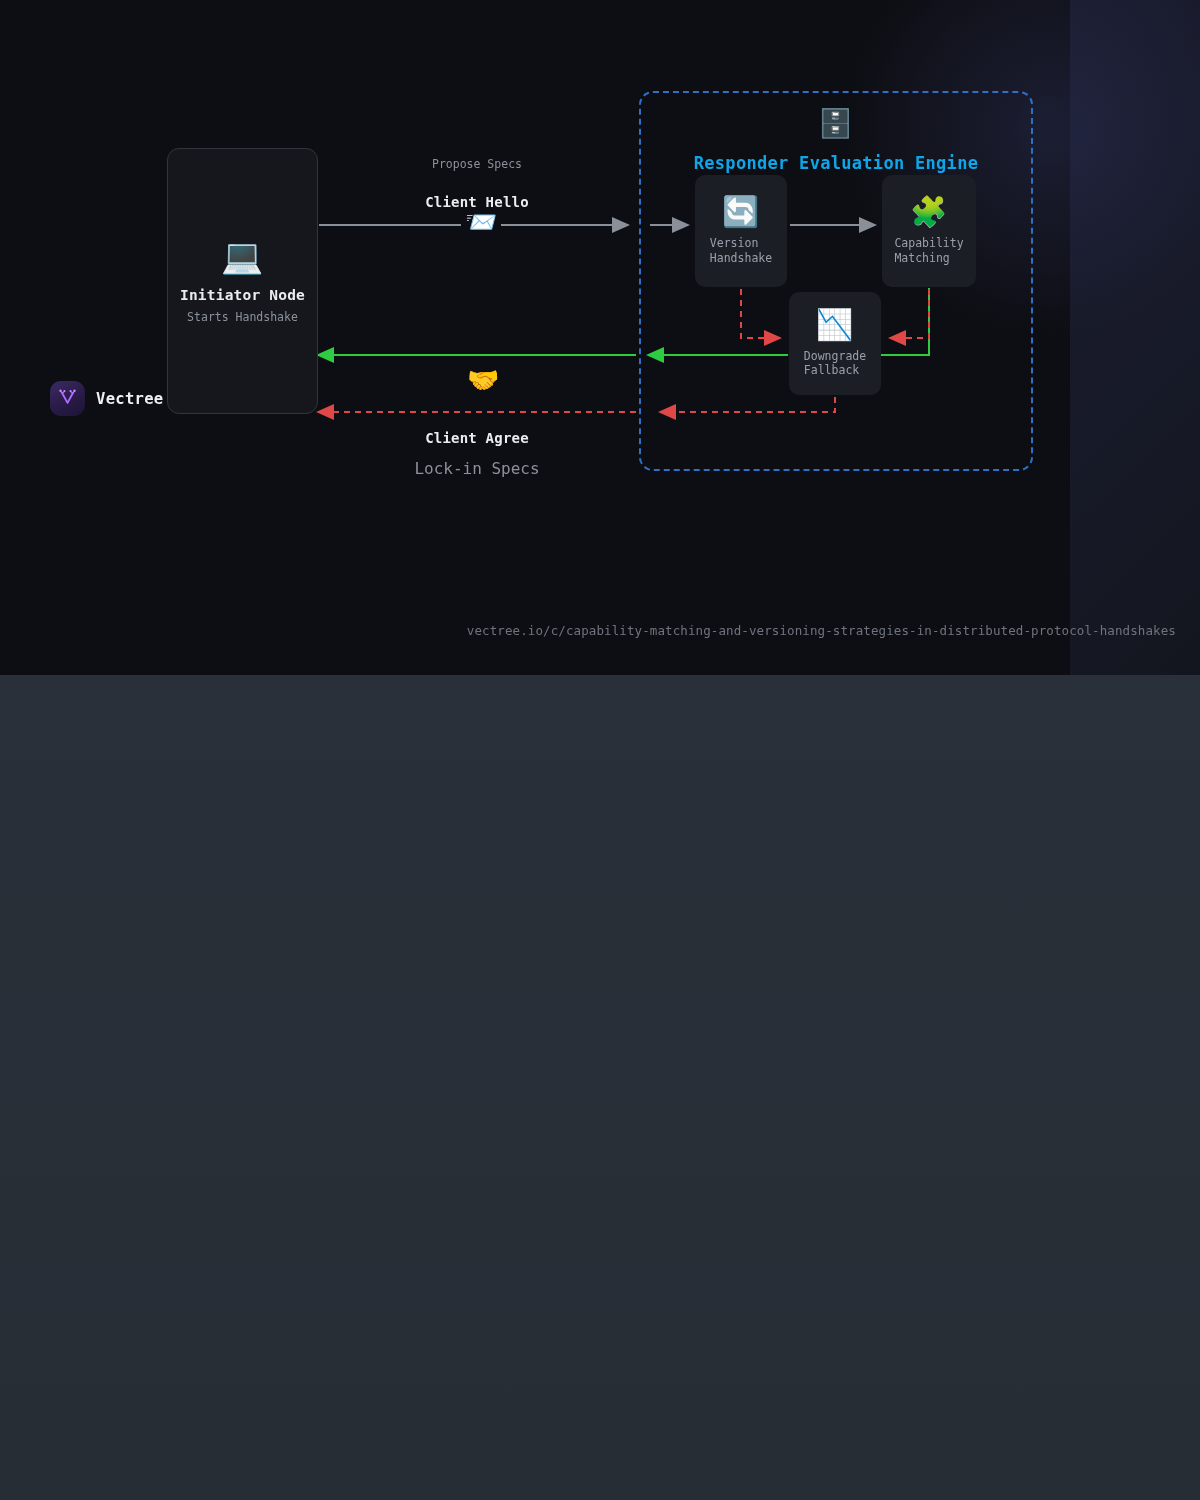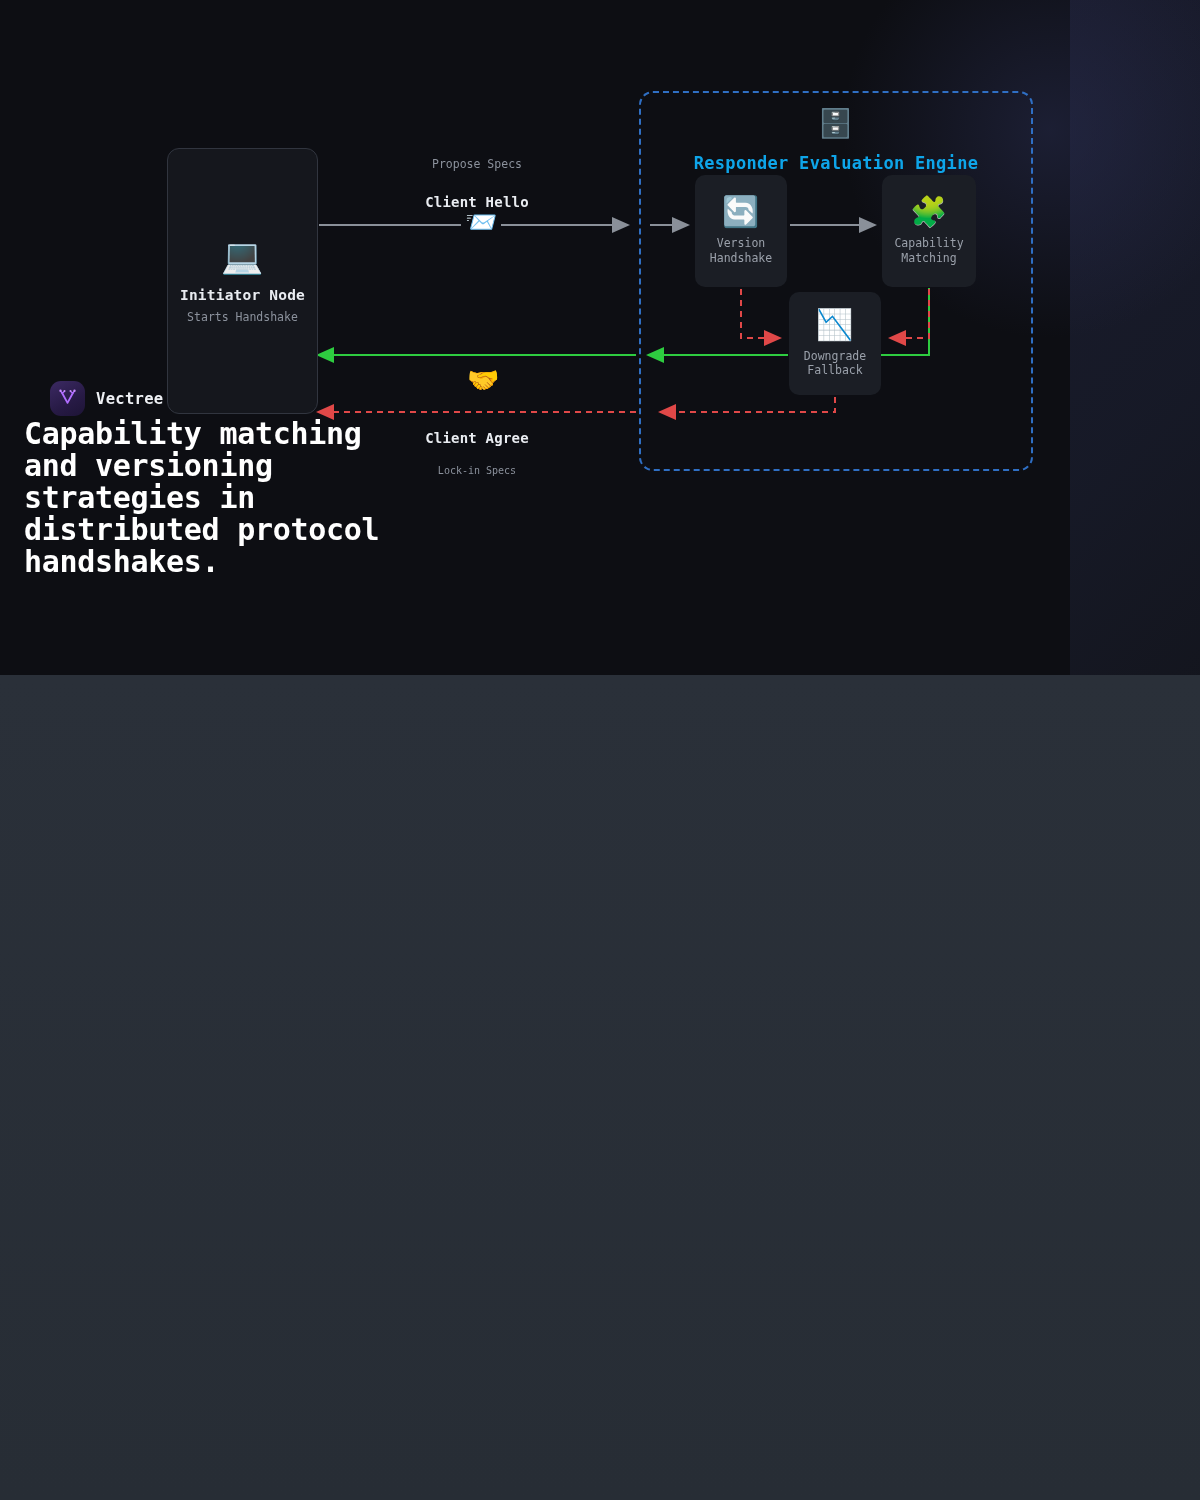--- a/index.html
+++ b/index.html
@@ -107,33 +107,33 @@
     background: #1b1e25;
     display: flex;
     flex-direction: column;
     align-items: center;
     justify-content: center;
     z-index: 3;
   }
   .enode .emoji { font-size: 30px; line-height: 1; margin-bottom: 9px;
                   font-family: "DejaVu Sans", sans-serif; }
   .enode .lbl {
-    font-size: 11.5px; color: #9aa0aa; line-height: 1.25; text-align: center;
+    font-size: 11.5px; color: #9aa0aa; line-height: 1.25; text-align: left;
   }
 
   #node-version    { left: 695px; top: 175px; width: 92px;  height: 112px; }
   #node-capability { left: 882px; top: 175px; width: 94px;  height: 112px; }
   #node-downgrade  { left: 789px; top: 292px; width: 92px;  height: 103px; }
 
   
   .flowlabel { position: absolute; text-align: center; }
   .flowlabel .top    { font-size: 11.5px; color: #8b919c; }
   .flowlabel .bottom { font-size: 14px; font-weight: bold; color: #e9ecf1; letter-spacing: .2px; }
   .flowlabel.below .first  { font-size: 14px; font-weight: bold; color: #e9ecf1; letter-spacing: .2px; }
-  .flowlabel.below .second { font-size: 10px; color: #8b919c; margin-top: 19px; }
+  .flowlabel.below .second { font-size: 16px; color: #8b919c; margin-top: 13px; }
 
   #label-request { left: 377px; top: 157px; width: 200px; }
   #label-request .bottom { margin-top: 23px; }
   #label-response { left: 377px; top: 430px; width: 200px; }
 
   .flow-emoji {
     position: absolute;
     font-size: 26px; line-height: 1;
     font-family: "DejaVu Sans", sans-serif;
     z-index: 4;
@@ -282,15 +282,15 @@
         <path d="M18 6 L19.8 3.6 M18 6 L15.7 3.9" fill="none" stroke="#b06dff" stroke-width="1.6" stroke-linecap="round"></path>
         <circle cx="4.0" cy="3.2" r="1.35" fill="#c98dff"></circle>
         <circle cx="8.6" cy="3.5" r="1.15" fill="#c98dff"></circle>
         <circle cx="20.0" cy="3.2" r="1.35" fill="#c98dff"></circle>
         <circle cx="15.4" cy="3.5" r="1.15" fill="#c98dff"></circle>
       </svg>
     </div>
     <div class="brand-name">Vectree</div>
   </div>
 
-  <div class="headline">Capability matching and versioning strategies in distributed protocol handshakes.</div>
-
+
+  <div class="url">vectree.io/c/capability-matching-and-versioning-strategies-in-distributed-protocol-handshakes</div>
 </div>
 
 </body></html>

